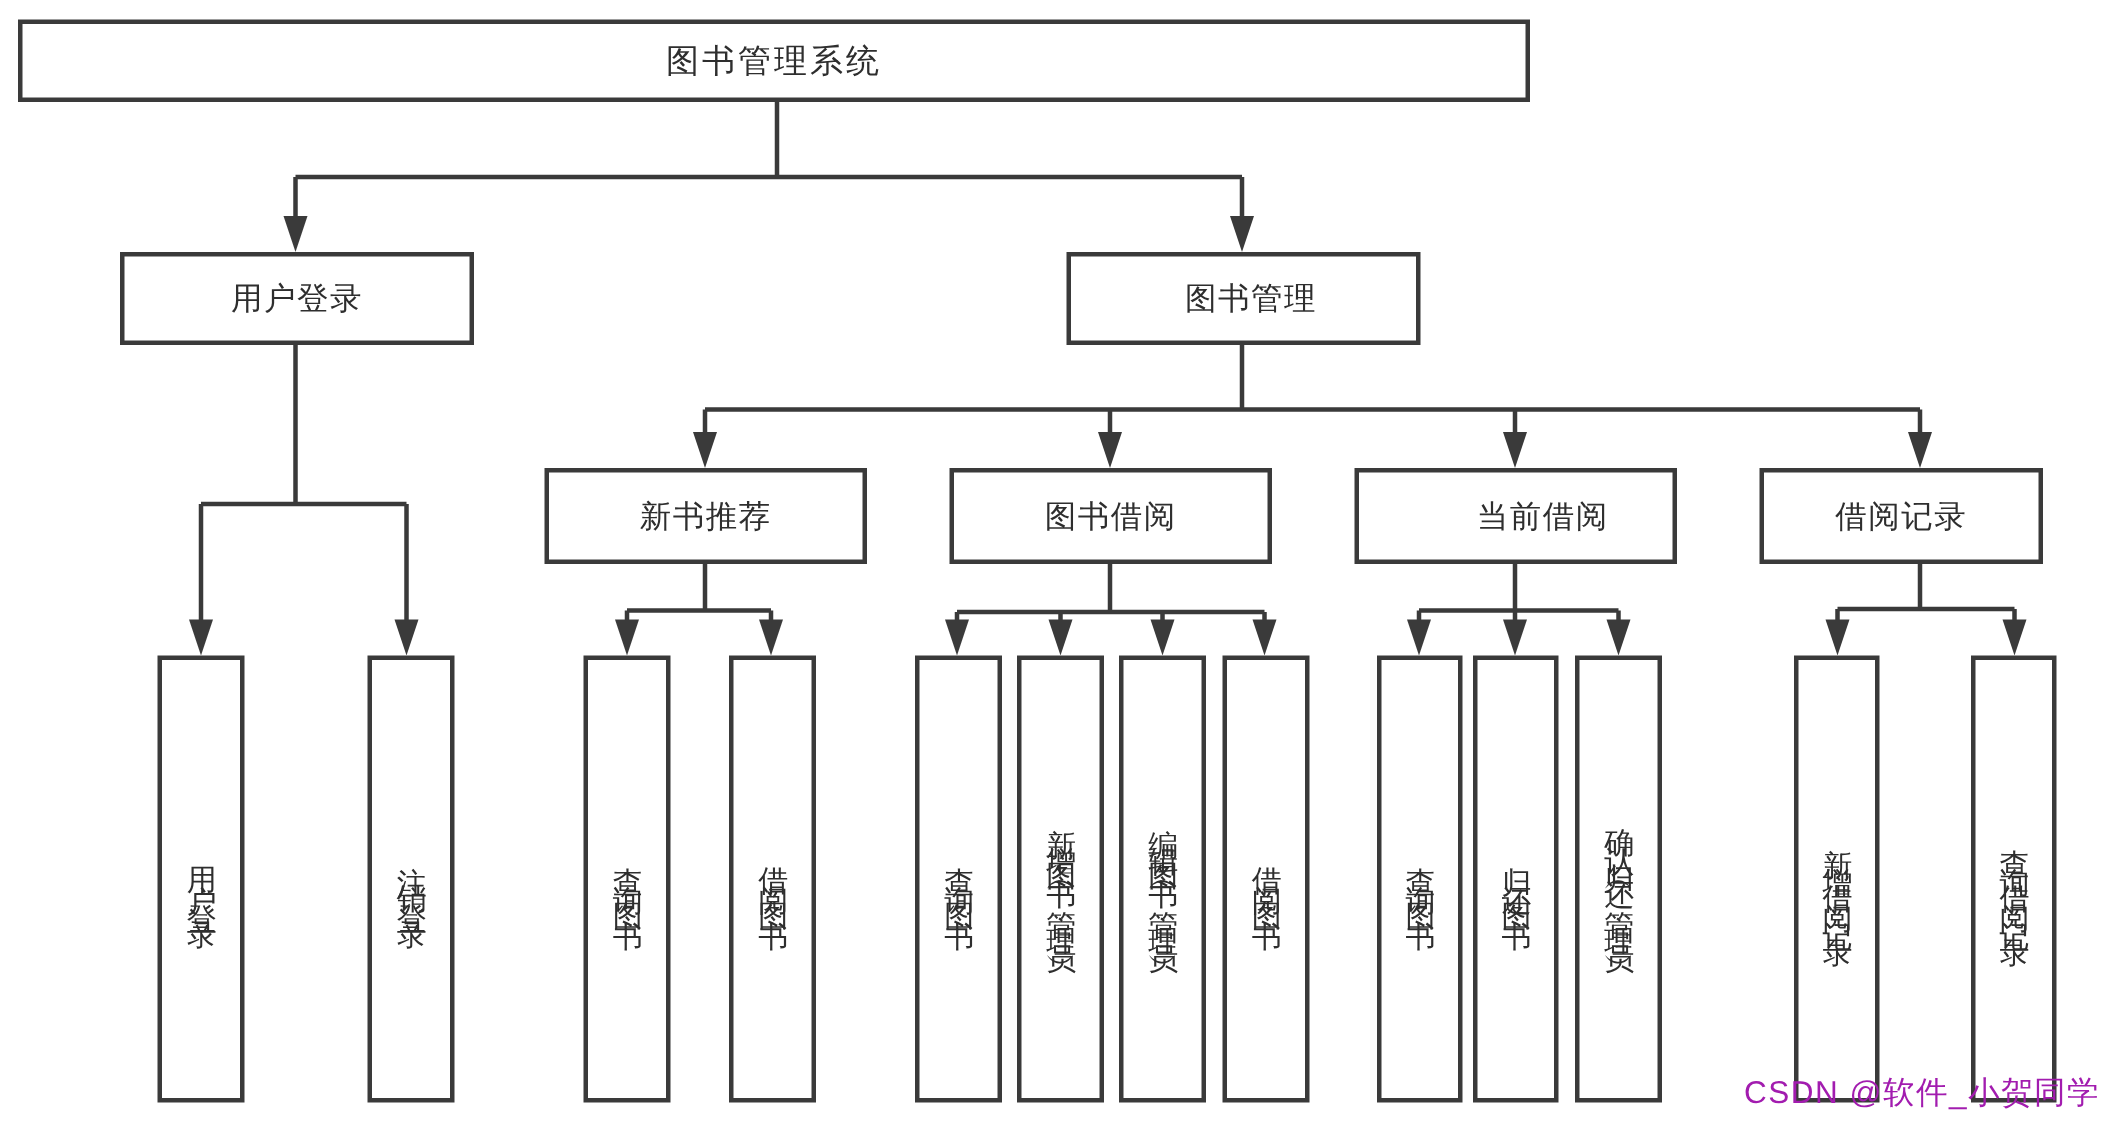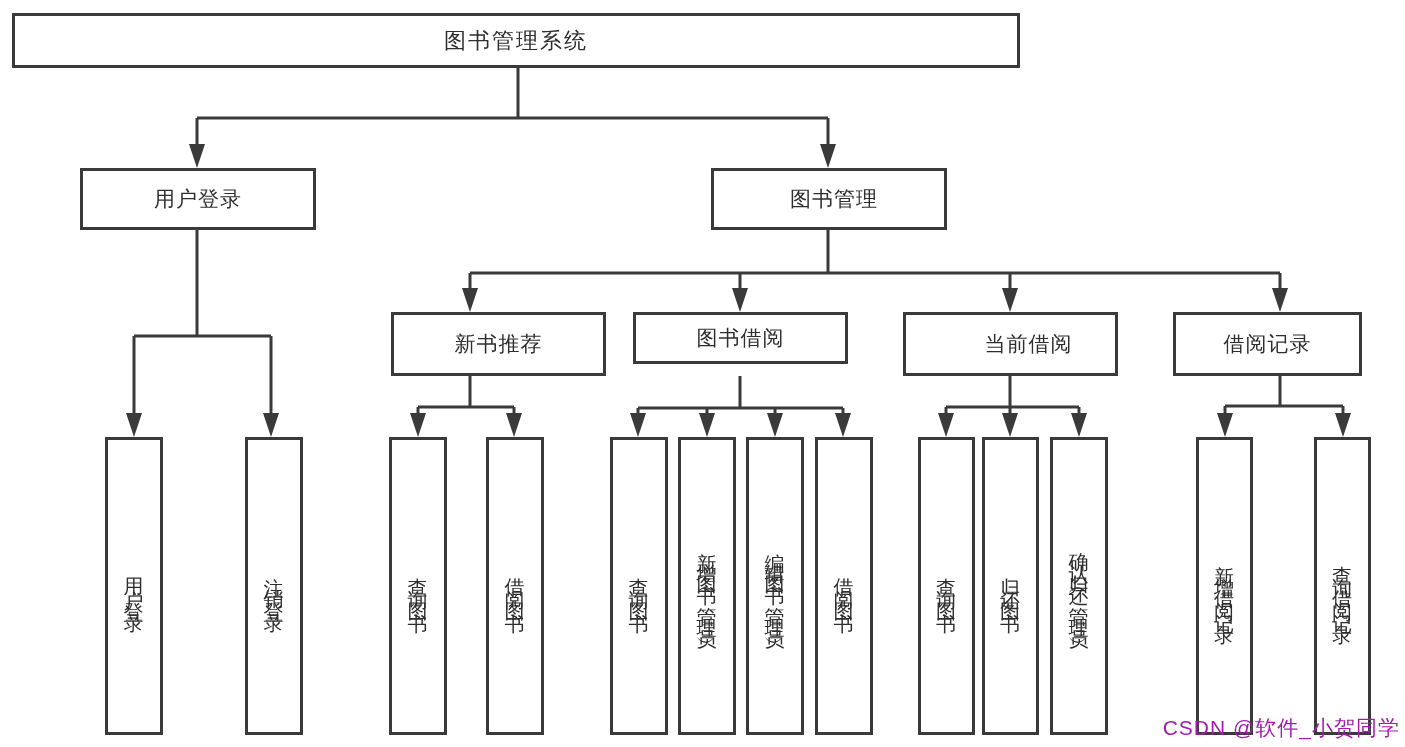--- a/index.html
+++ b/index.html
@@ -109,24 +109,24 @@
     <span class="label-top">图书管理系统</span>
   </div>
 
   <div class="box" style="left:80px; top:168px; width:236px; height:62px;">
     <span class="label-h">用户登录</span>
   </div>
   <div class="box" style="left:711px; top:168px; width:236px; height:62px;padding-left:10px;">
     <span class="label-h">图书管理</span>
   </div>
 
-  <div class="box" style="left:363px; top:312px; width:215px; height:64px;margin-left:28px;">
+  <div class="box" style="left:363px; top:312px; width:215px; height:64px;">
     <span class="label-h">新书推荐</span>
   </div>
-  <div class="box" style="left:633px; top:312px; width:215px; height:52px;">
+  <div class="box" style="left:633px; top:312px; width:215px; height:64px;">
     <span class="label-h">图书借阅</span>
   </div>
   <div class="box" style="left:903px; top:312px; width:215px; height:64px;padding-left:36px;">
     <span class="label-h">当前借阅</span>
   </div>
   <div class="box" style="left:1173px; top:312px; width:189px; height:64px;">
     <span class="label-h">借阅记录</span>
   </div>
 
   <div class="box" style="left:105px; top:437px; width:58px; height:298px;">

